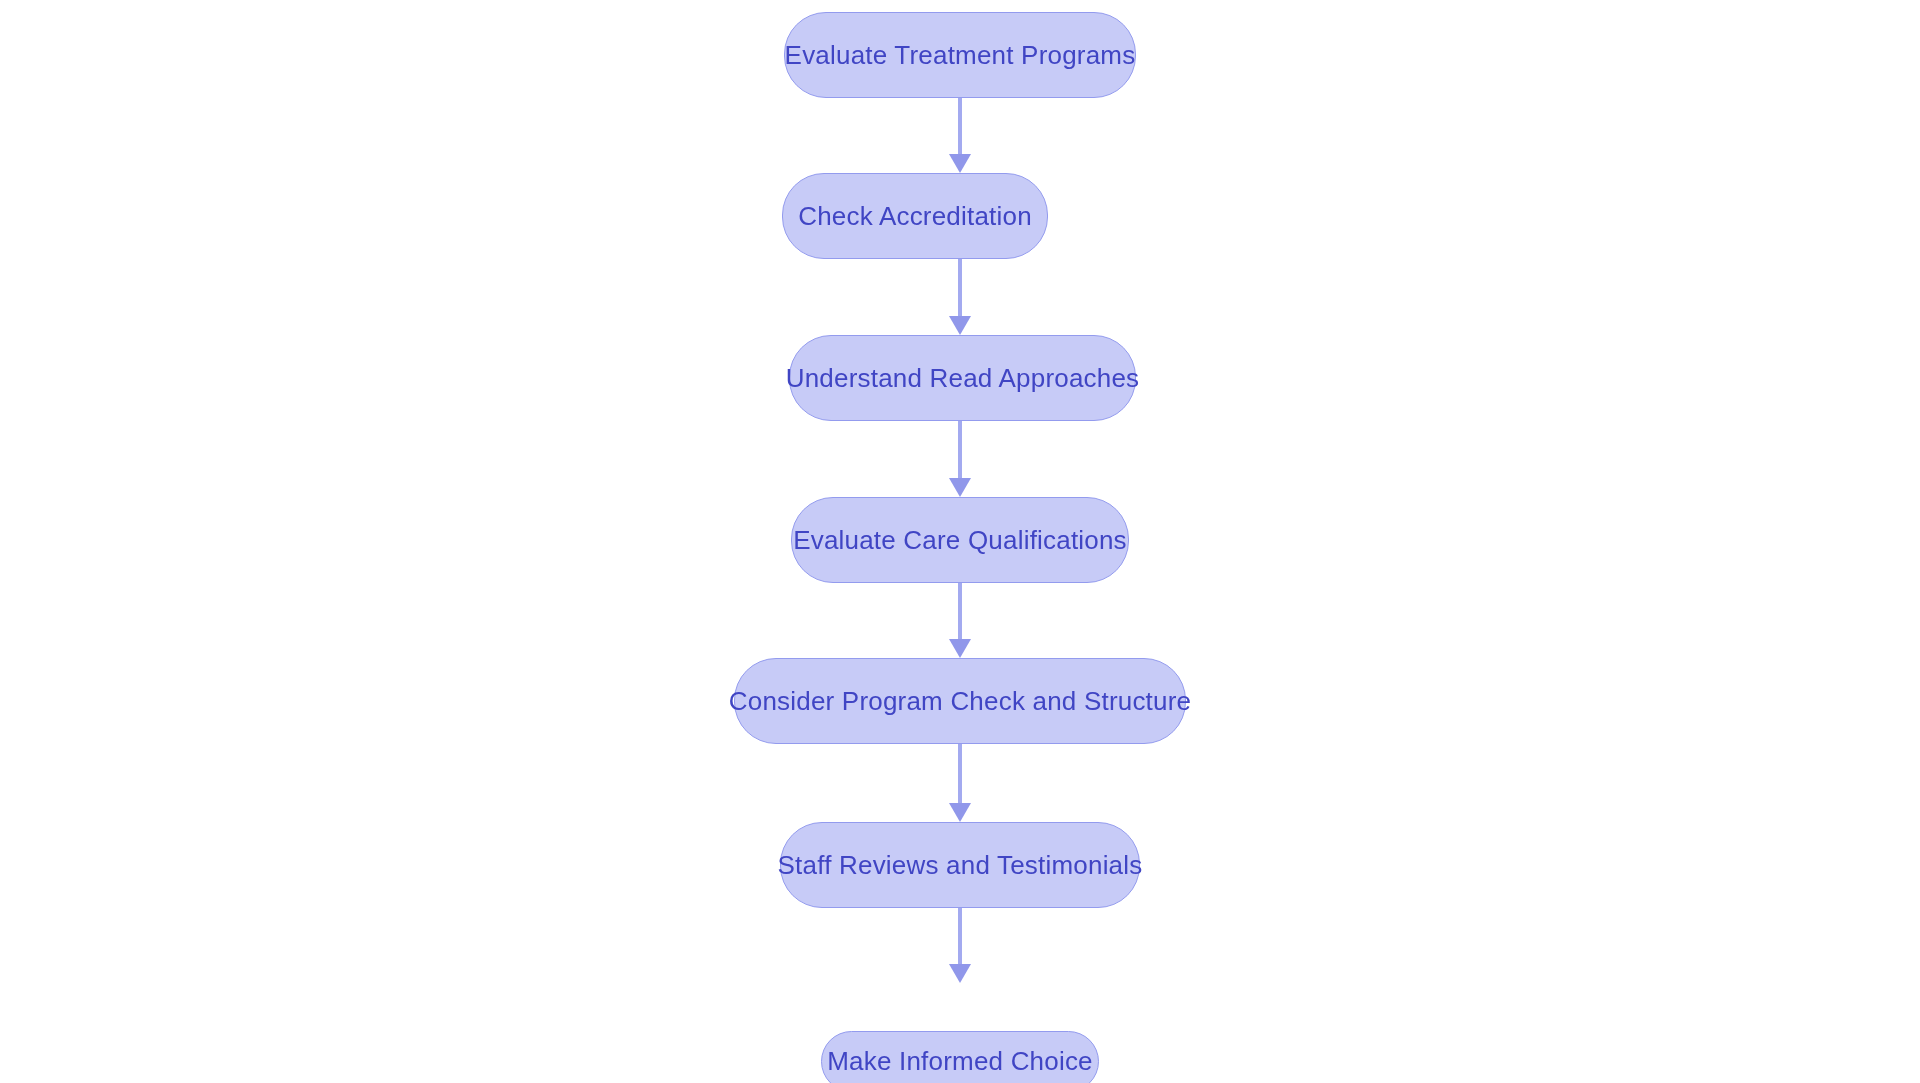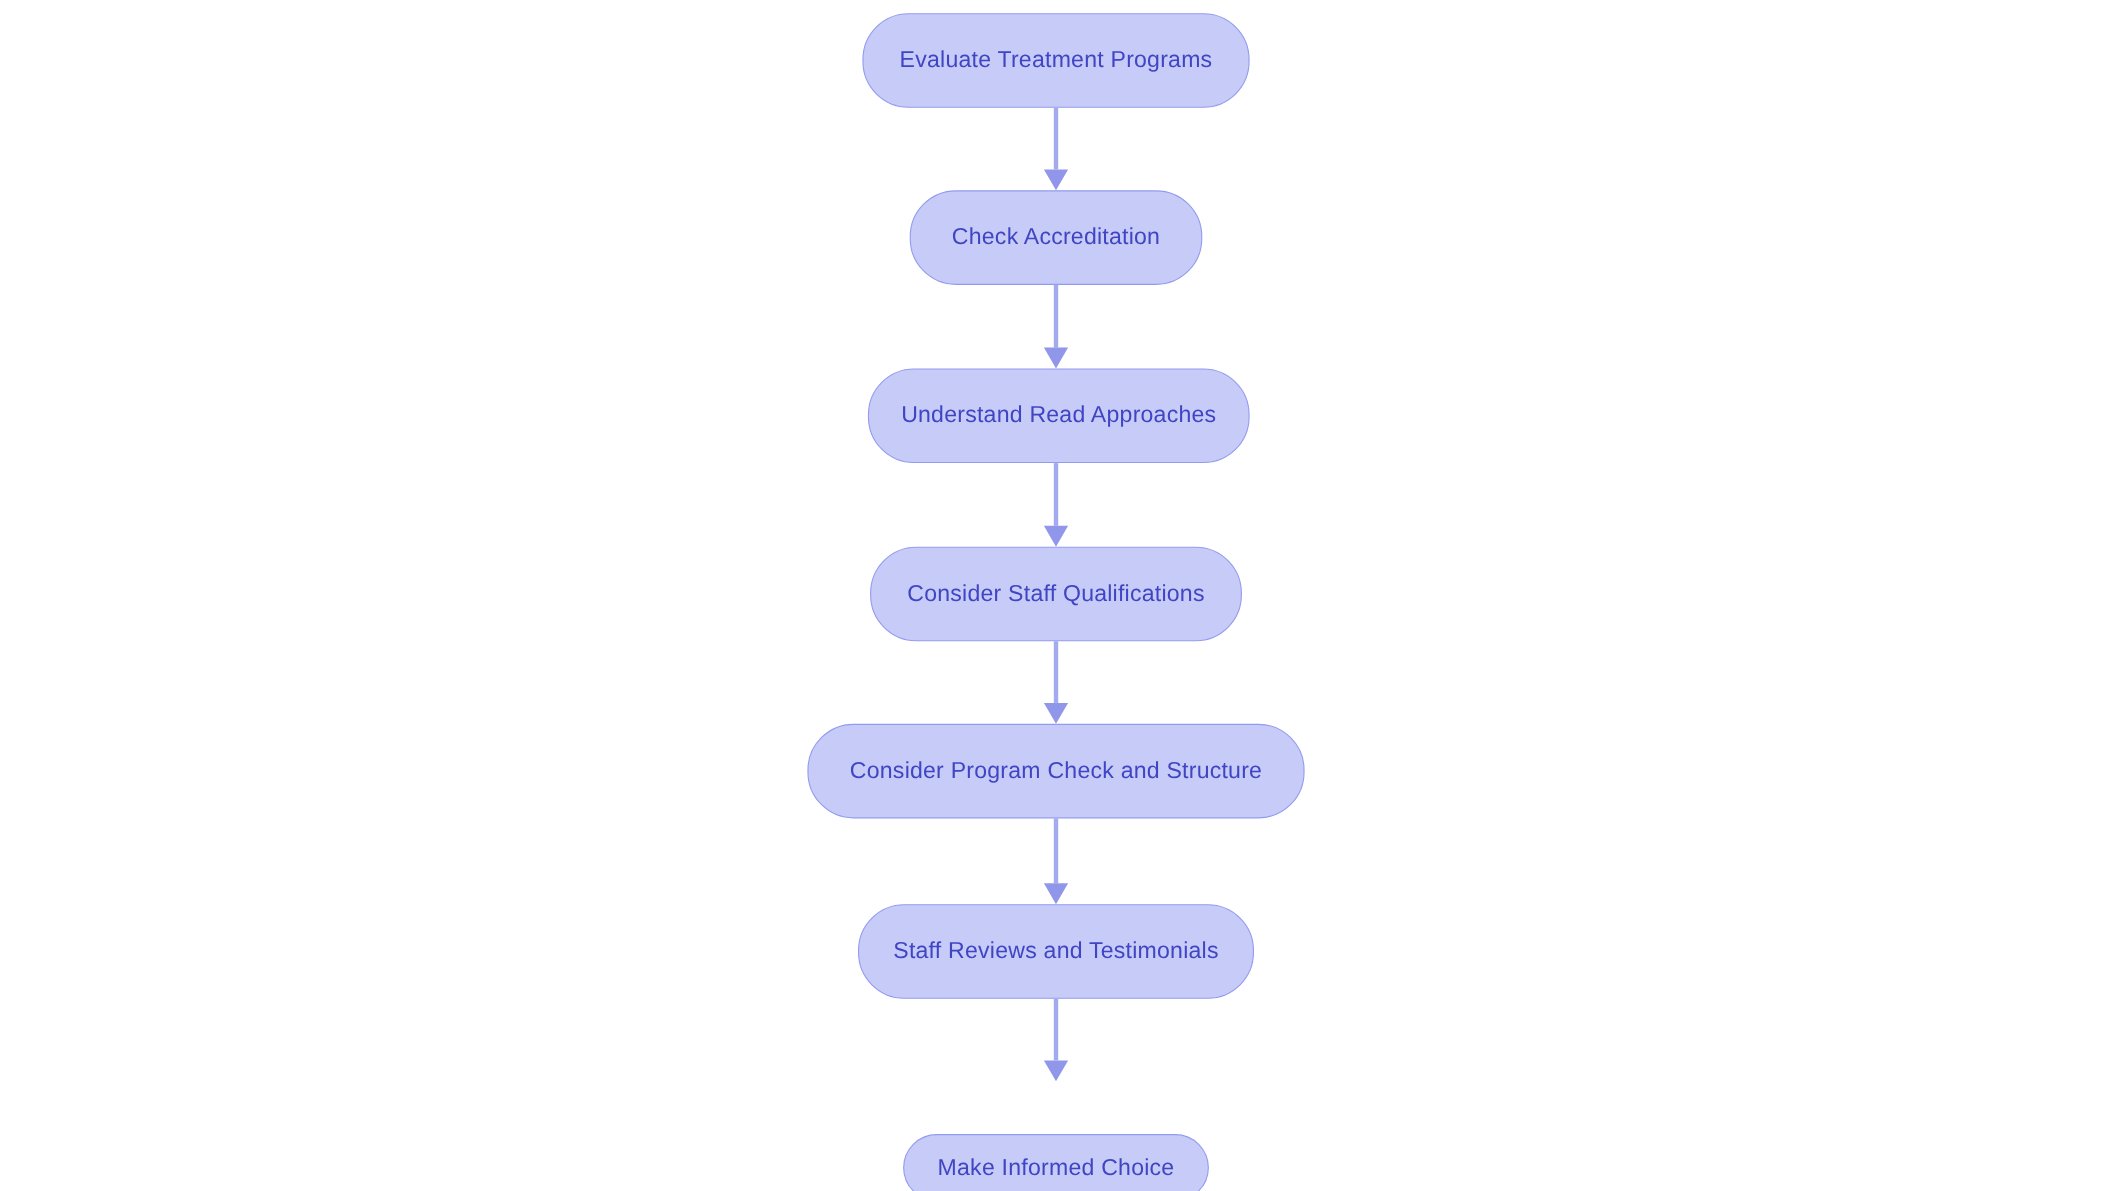--- a/index.html
+++ b/index.html
@@ -25,28 +25,28 @@
   }
   .node {
     position: absolute;
     display: flex;
     align-items: center;
     justify-content: center;
     background: var(--node-fill);
     border: 1.5px solid var(--node-border);
     border-radius: 42px;
     color: var(--node-text);
-    font-size: 21px;
+    font-size: 26px;
     letter-spacing: 0.2px;
     text-align: center;
     white-space: nowrap;
   }
   
   .n1 { left: 784px; top: 12px;  width: 352px; height: 86px; }
-  .n2 { left: 827px; top: 173px; width: 266px; height: 86px; }
+  .n2 { left: 782px; top: 173px; width: 266px; height: 86px; }
   .n3 { left: 789px; top: 335px; width: 347px; height: 86px; }
   .n4 { left: 791px; top: 497px; width: 338px; height: 86px; }
   .n5 { left: 734px; top: 658px; width: 452px; height: 86px; }
   .n6 { left: 780px; top: 822px; width: 360px; height: 86px; }
   .n7 { left: 821px; top: 983px; width: 278px; height: 61px; margin-top: 48px; }
 
   .arrow {
     position: absolute;
     left: 949px;
     width: 22px;
@@ -100,21 +100,21 @@
   <div class="node n3">
     <span>Understand Read Approaches</span>
   </div>
 
   <div class="arrow a3">
     <div class="arrow-line"></div>
     <div class="arrow-head"></div>
   </div>
 
   <div class="node n4">
-    <span>Consider Staff Qualifications</span>
+    <span>Evaluate Care Qualifications</span>
   </div>
 
   <div class="arrow a4">
     <div class="arrow-line"></div>
     <div class="arrow-head"></div>
   </div>
 
   <div class="node n5">
     <span>Consider Program Check and Structure</span>
   </div>

